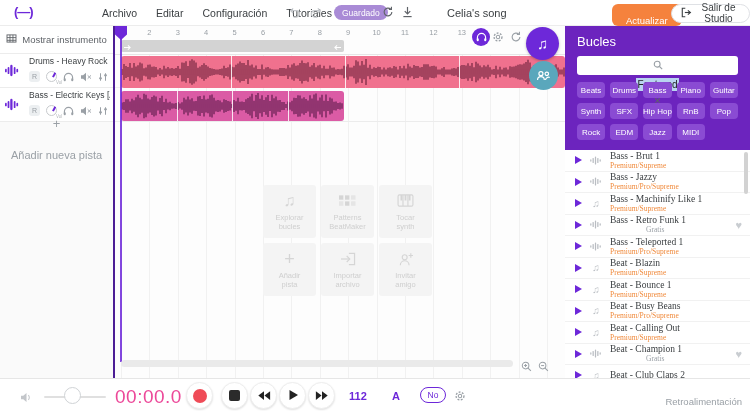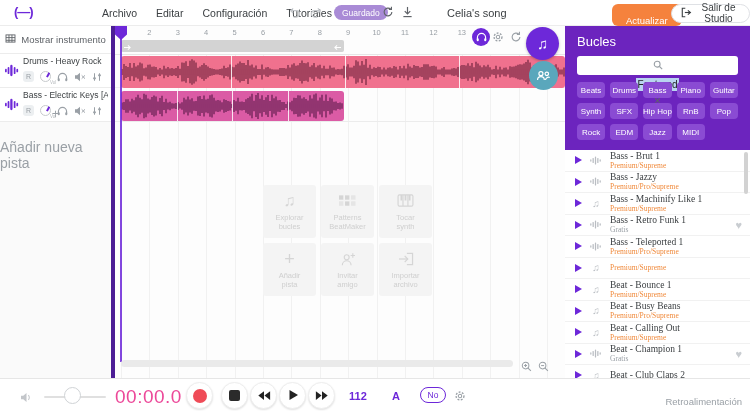--- a/index.html
+++ b/index.html
@@ -14,34 +14,34 @@
   .menu span { font-size:10.5px; color:#3c4043; cursor:default; }
   .histbtn { position:absolute; top:5px; color:#c3c6ca; width:16px; height:16px; display:flex; align-items:center; justify-content:center; }
   .undo { left:286px; } .redo { left:308px; } .redo svg { transform:scale(-1,1); }
   .saved { position:absolute; left:334px; top:5px; background:#a98bd6; color:#fff; font-size:8.5px; padding:3px 8px 2px; border-radius:9px; }
   .hist2 { left:380px; color:#5f6368; } .dl { left:399px; color:#5f6368; }
   .songtitle { position:absolute; left:447px; top:7px; font-size:11px; color:#3c4043; }
   .btn-update { position:absolute; left:612px; top:4px; height:18px; padding:11px 14px; background:var(--orange); color:#fff; border:none; border-radius:6px; font-size:9.5px; font-family:inherit; }
   .btn-exit { position:absolute; left:671px; top:3.5px; height:19px; padding:0 9px; background:#fff; color:#3c4043; border:1px solid #dfe1e5; border-radius:11px; font-size:10px; font-family:inherit; display:flex; align-items:center; gap:4px; }
 
   
-  .sidebar { position:absolute; left:0; top:26px; width:115px; height:352px; background:#fafafa; border-right:4px solid #4c1d95; z-index:3; }
+  .sidebar { position:absolute; left:0; top:26px; width:115px; height:352px; background:#fafafa; border-right:2px solid #4c1d95; z-index:3; }
   .show-instr { height:28px; display:flex; align-items:center; justify-content:center; gap:5px; color:#5f6368; font-size:9.5px; border-bottom:1px solid #ececec; background:#fff; }
-  .trackcard { height:34px; background:#fff; border-bottom:1px solid #ececec; display:flex; align-items:center; padding:2px 3px 2px 2px; gap:1px; }
+  .trackcard { height:34px; background:#fff; border-bottom:1px solid #ececec; display:flex; align-items:center; padding:2px 3px 2px 2px; gap:7px; }
   .trackicon { width:20px; height:26px; display:flex; align-items:center; justify-content:center; color:var(--purple); flex:0 0 auto; }
   .trackbody { flex:1; min-width:0; }
   .trackname { font-size:8.5px; color:#3c4043; white-space:nowrap; overflow:hidden; }
   .trackctrls { display:flex; align-items:center; gap:6px; margin-top:2px; color:#9aa0a6; }
   .rbox { width:11px; height:11px; border-radius:3px; background:#eceff1; color:#9aa0a6; font-size:7px; display:flex; align-items:center; justify-content:center; }
   .knob { position:relative; width:11px; height:11px; border:1px solid #c7cacd; border-radius:50%; }
   .knob i { position:absolute; left:5px; top:0px; width:1.5px; height:5px; background:var(--purple); transform-origin:bottom center; transform:rotate(28deg); }
   .knob b { position:absolute; left:9px; top:8px; font-size:4.5px; color:#b6babd; font-weight:normal; }
   .addtrack { height:36px; display:flex; flex-direction:column; align-items:center; justify-content:center; color:#9aa0a6; }
   .addtrack .plus { font-size:13px; line-height:10px; }
-  .addtrack .lbl { font-size:14px; margin-top:20px; }
+  .addtrack .lbl { font-size:11px; margin-top:20px; }
 
   
   .timeline { position:absolute; left:115px; top:26px; width:635px; height:352px; background:#fdfdfd; z-index:1; }
   .grid { position:absolute; left:6px; top:29px; width:444px; height:333px;
           background:repeating-linear-gradient(to right,#f1f1f1 0 1px, transparent 1px 28.4px); }
   .lane1 { position:absolute; left:0; top:29px; width:635px; height:33px; border-bottom:1px solid #f0f0f0; }
   .lane2 { position:absolute; left:0; top:64px; width:635px; height:32px; border-bottom:1px solid #ececec; }
   .rulerline { position:absolute; left:0; top:28px; width:635px; height:1px; background:#e6e6e6; }
   .ruler-num { position:absolute; top:2px; font-size:7.5px; color:#9aa0a6; transform:translateX(-50%); }
   .loopbar { position:absolute; left:6px; top:14px; width:223px; height:12px; background:#d3d3d3; border-radius:2px; display:flex; align-items:center; justify-content:space-between; padding:0 2px; }
@@ -82,21 +82,21 @@
   .tags { margin-top:7px; display:grid; grid-template-columns:repeat(5,1fr); gap:5px; }
   .tag { height:16px; background:var(--tag-purple); border:none; border-radius:4px; color:#fff; font-size:8px; font-family:inherit; display:flex; align-items:center; justify-content:center; white-space:nowrap; overflow:hidden; }
   .scale-row { margin-top:9px; display:flex; align-items:center; gap:6px; color:#fff; font-size:10.5px; }
   .looplist { position:absolute; left:0; top:124px; width:185px; bottom:0; background:#fff; overflow:hidden;font-family:Liberation Serif, serif; }
   .looprow { height:21.5px; border-bottom:1px solid #f1f1f1; display:flex; align-items:center; padding:0 8px 0 10px; gap:7px; }
   .lplay { width:0; height:0; border-left:7px solid var(--purple); border-top:4.5px solid transparent; border-bottom:4.5px solid transparent; flex:0 0 auto; }
   .ltype { width:14px; color:#b9bdc2; font-size:9px; display:flex; align-items:center; justify-content:center; flex:0 0 auto; }
   .linfo { flex:1; min-width:0; }
   .lname { font-size:9.5px; color:#3c4043; white-space:nowrap; overflow:hidden; }
   .ltier { font-size:7.5px; color:var(--tier-orange); margin-top:0px; }
-  .ltier.gratis { color:#9aa0a6; }
+  .ltier.gratis { color:#9aa0a6;margin-left:36px; }
   .lheart { color:#c9cdd1; font-size:11px; }
   .vscroll { position:absolute; right:2px; top:2px; width:4px; height:42px; background:#d2d2d2; border-radius:2px; }
 
   
   .bottombar { position:absolute; left:0; top:378px; width:750px; height:33px; background:#fff; border-top:1px solid #e6e6e6; z-index:30; }
   .vol-icon { position:absolute; left:20px; top:10px; color:#c3c6ca; }
   .vol-track { position:absolute; left:44px; top:17px; width:62px; height:2px; background:#e0e0e0; border-radius:1px; }
   .vol-knob { position:absolute; left:64px; top:8px; width:17px; height:17px; background:#fff; border:1.5px solid #d0d3d6; border-radius:50%; }
   .timedisp { position:absolute; left:115px; top:7px; font-size:19px; color:#ec4899; letter-spacing:.5px; }
   .tbtn { position:absolute; top:3px; width:27px; height:27px; background:#fff; border:1px solid #eee; border-radius:50%; box-shadow:0 1px 2px rgba(0,0,0,.12); display:flex; align-items:center; justify-content:center; color:#222; }
@@ -343,43 +343,43 @@
             <span style="font-size:18px;line-height:14px">+</span>
           </div>
         <div class="clabel">
             <div>Añadir</div>
             <div>pista</div>
           </div>
       </div>
 
       <div class="card">
         <div class="cicon">
+            <svg viewBox="0 0 18 16" width="16" height="14" fill="none" stroke="currentColor" stroke-width="1.4">
+              <path d="M10 1.5h6.5v13H10"></path>
+              <path d="M1 8h9.5"></path>
+              <path d="M7.5 4.5 11 8l-3.5 3.5"></path>
+            </svg>
+          </div>
+        <div class="clabel">
+            <div>Importar</div>
+            <div>archivo</div>
+          </div>
+      </div>
+
+      <div class="card">
+        <div class="cicon">
             <svg viewBox="0 0 18 16" width="16" height="14" fill="none" stroke="currentColor" stroke-width="1.3">
               <circle cx="7.5" cy="6" r="2.8"></circle>
               <path d="M2.5 15a5 5 0 0 1 10 0"></path>
               <path d="M14.5 1.5v5M12 4h5"></path>
             </svg>
           </div>
         <div class="clabel">
             <div>Invitar</div>
             <div>amigo</div>
-          </div>
-      </div>
-
-      <div class="card">
-        <div class="cicon">
-            <svg viewBox="0 0 18 16" width="16" height="14" fill="none" stroke="currentColor" stroke-width="1.4">
-              <path d="M10 1.5h6.5v13H10"></path>
-              <path d="M1 8h9.5"></path>
-              <path d="M7.5 4.5 11 8l-3.5 3.5"></path>
-            </svg>
-          </div>
-        <div class="clabel">
-            <div>Importar</div>
-            <div>archivo</div>
           </div>
       </div>
     </div>
 
     <div class="hscroll"></div>
     <div class="zoombtn zin"><span><svg viewBox="0 0 12 12" width="11" height="11" fill="none" stroke="currentColor" stroke-width="1.1">
             <circle cx="5" cy="5" r="3.6"></circle>
             <path d="M7.7 7.7 10.8 10.8"></path>
             <path d="M3.4 5h3.2M5 3.4v3.2"></path>
           </svg></span></div>
@@ -537,20 +537,21 @@
         </div>
 
       </div>
 
       <div class="looprow">
         <span class="lplay"></span>
         <span class="ltype">
               <span style="font-size:10px">♫</span>
             </span>
         <div class="linfo">
+          <div class="lname">Beat - Blazin</div>
           <div class="ltier">Premium/Supreme</div>
         </div>
 
       </div>
 
       <div class="looprow">
         <span class="lplay"></span>
         <span class="ltype">
               <span style="font-size:10px">♫</span>
             </span>

